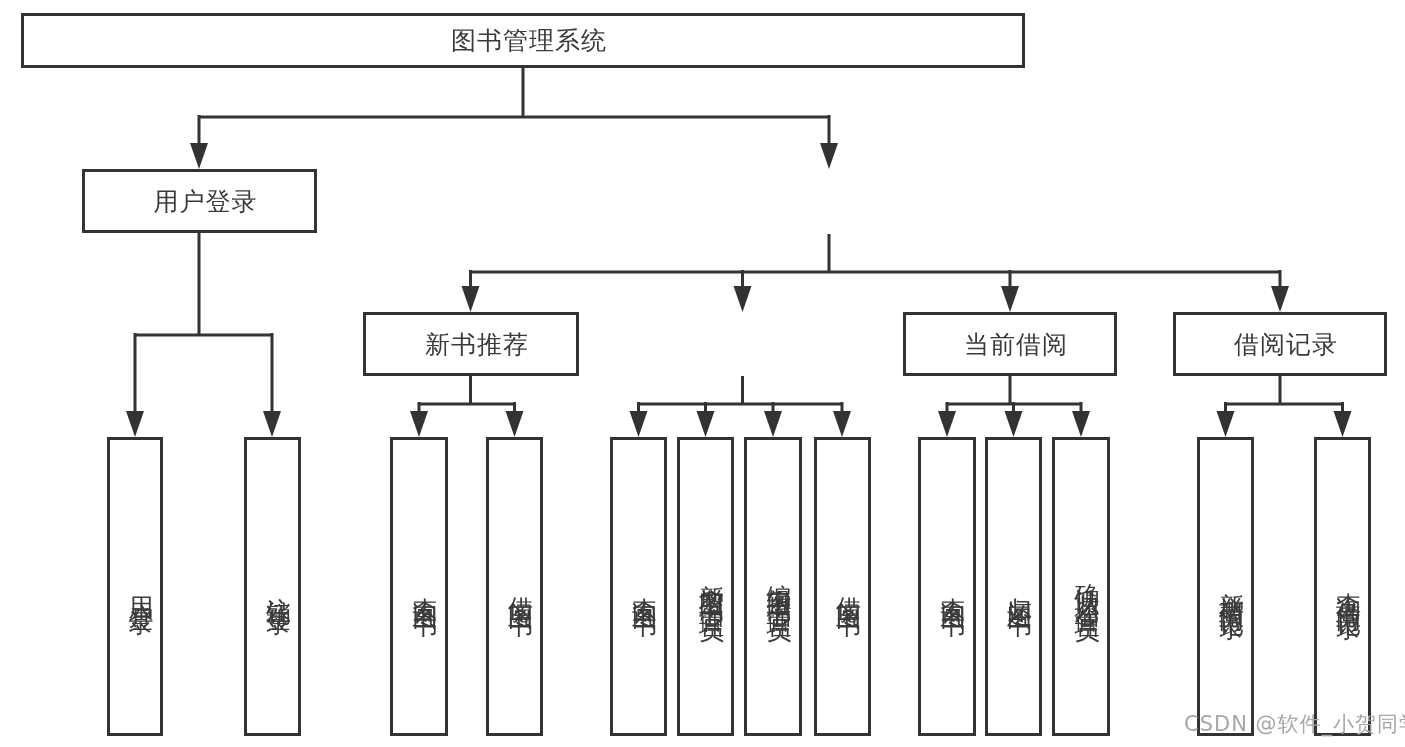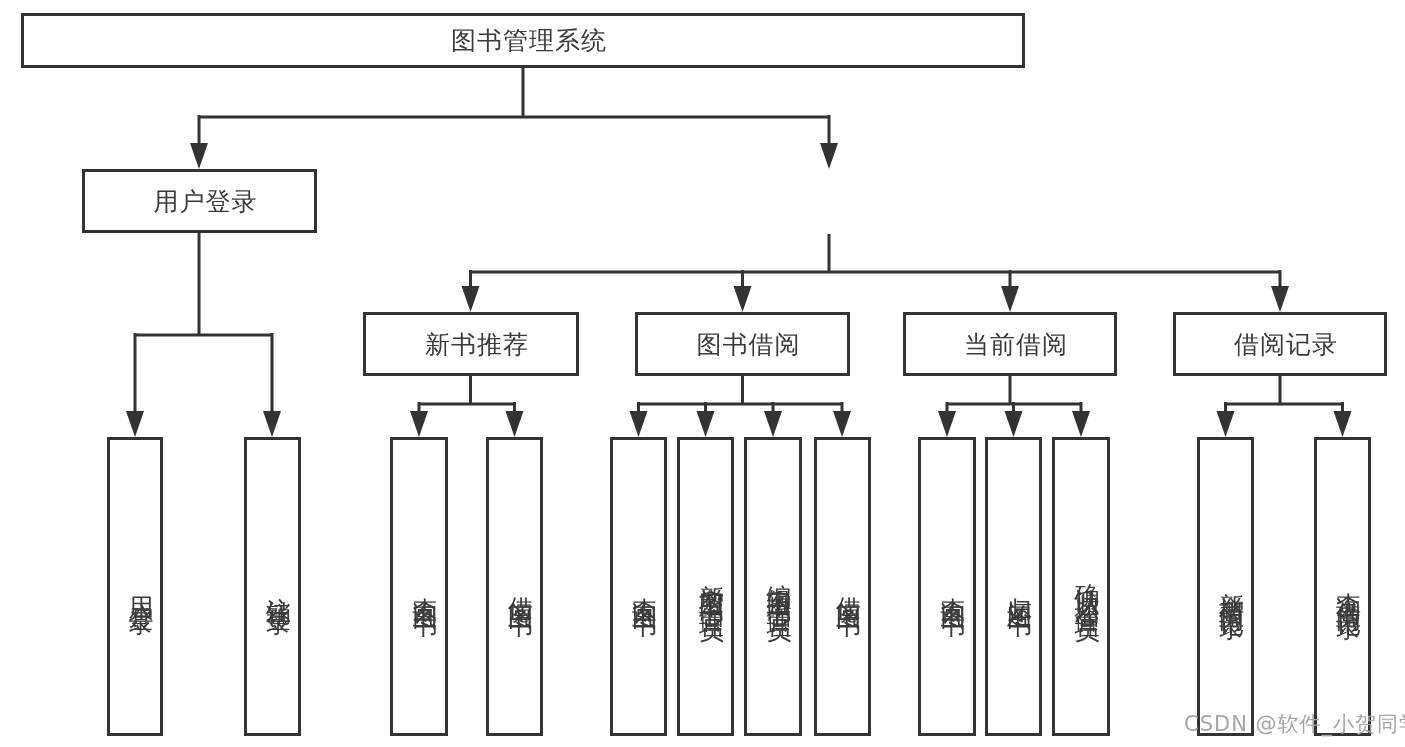--- a/index.html
+++ b/index.html
@@ -97,23 +97,20 @@
     <span>图书管理系统</span>
   </div>
 
   <div class="box h" style="left:82px; top:169px; width:235px; height:64px">
     <span>用户登录</span>
   </div>
 
   <div class="box h" style="left:363px; top:312px; width:216px; height:64px">
     <span>新书推荐</span>
   </div>
-  <div class="box h" style="left:635px; top:312px; width:215px; height:64px">
-    <span>图书借阅</span>
-  </div>
   <div class="box h" style="left:903px; top:312px; width:214px; height:64px">
     <span>当前借阅</span>
   </div>
   <div class="box h" style="left:1173px; top:312px; width:214px; height:64px">
     <span>借阅记录</span>
   </div>
 
   <div class="box v" style="left:107px; top:437px; width:56px; height:299px">
     <span>用户登录</span>
   </div>

